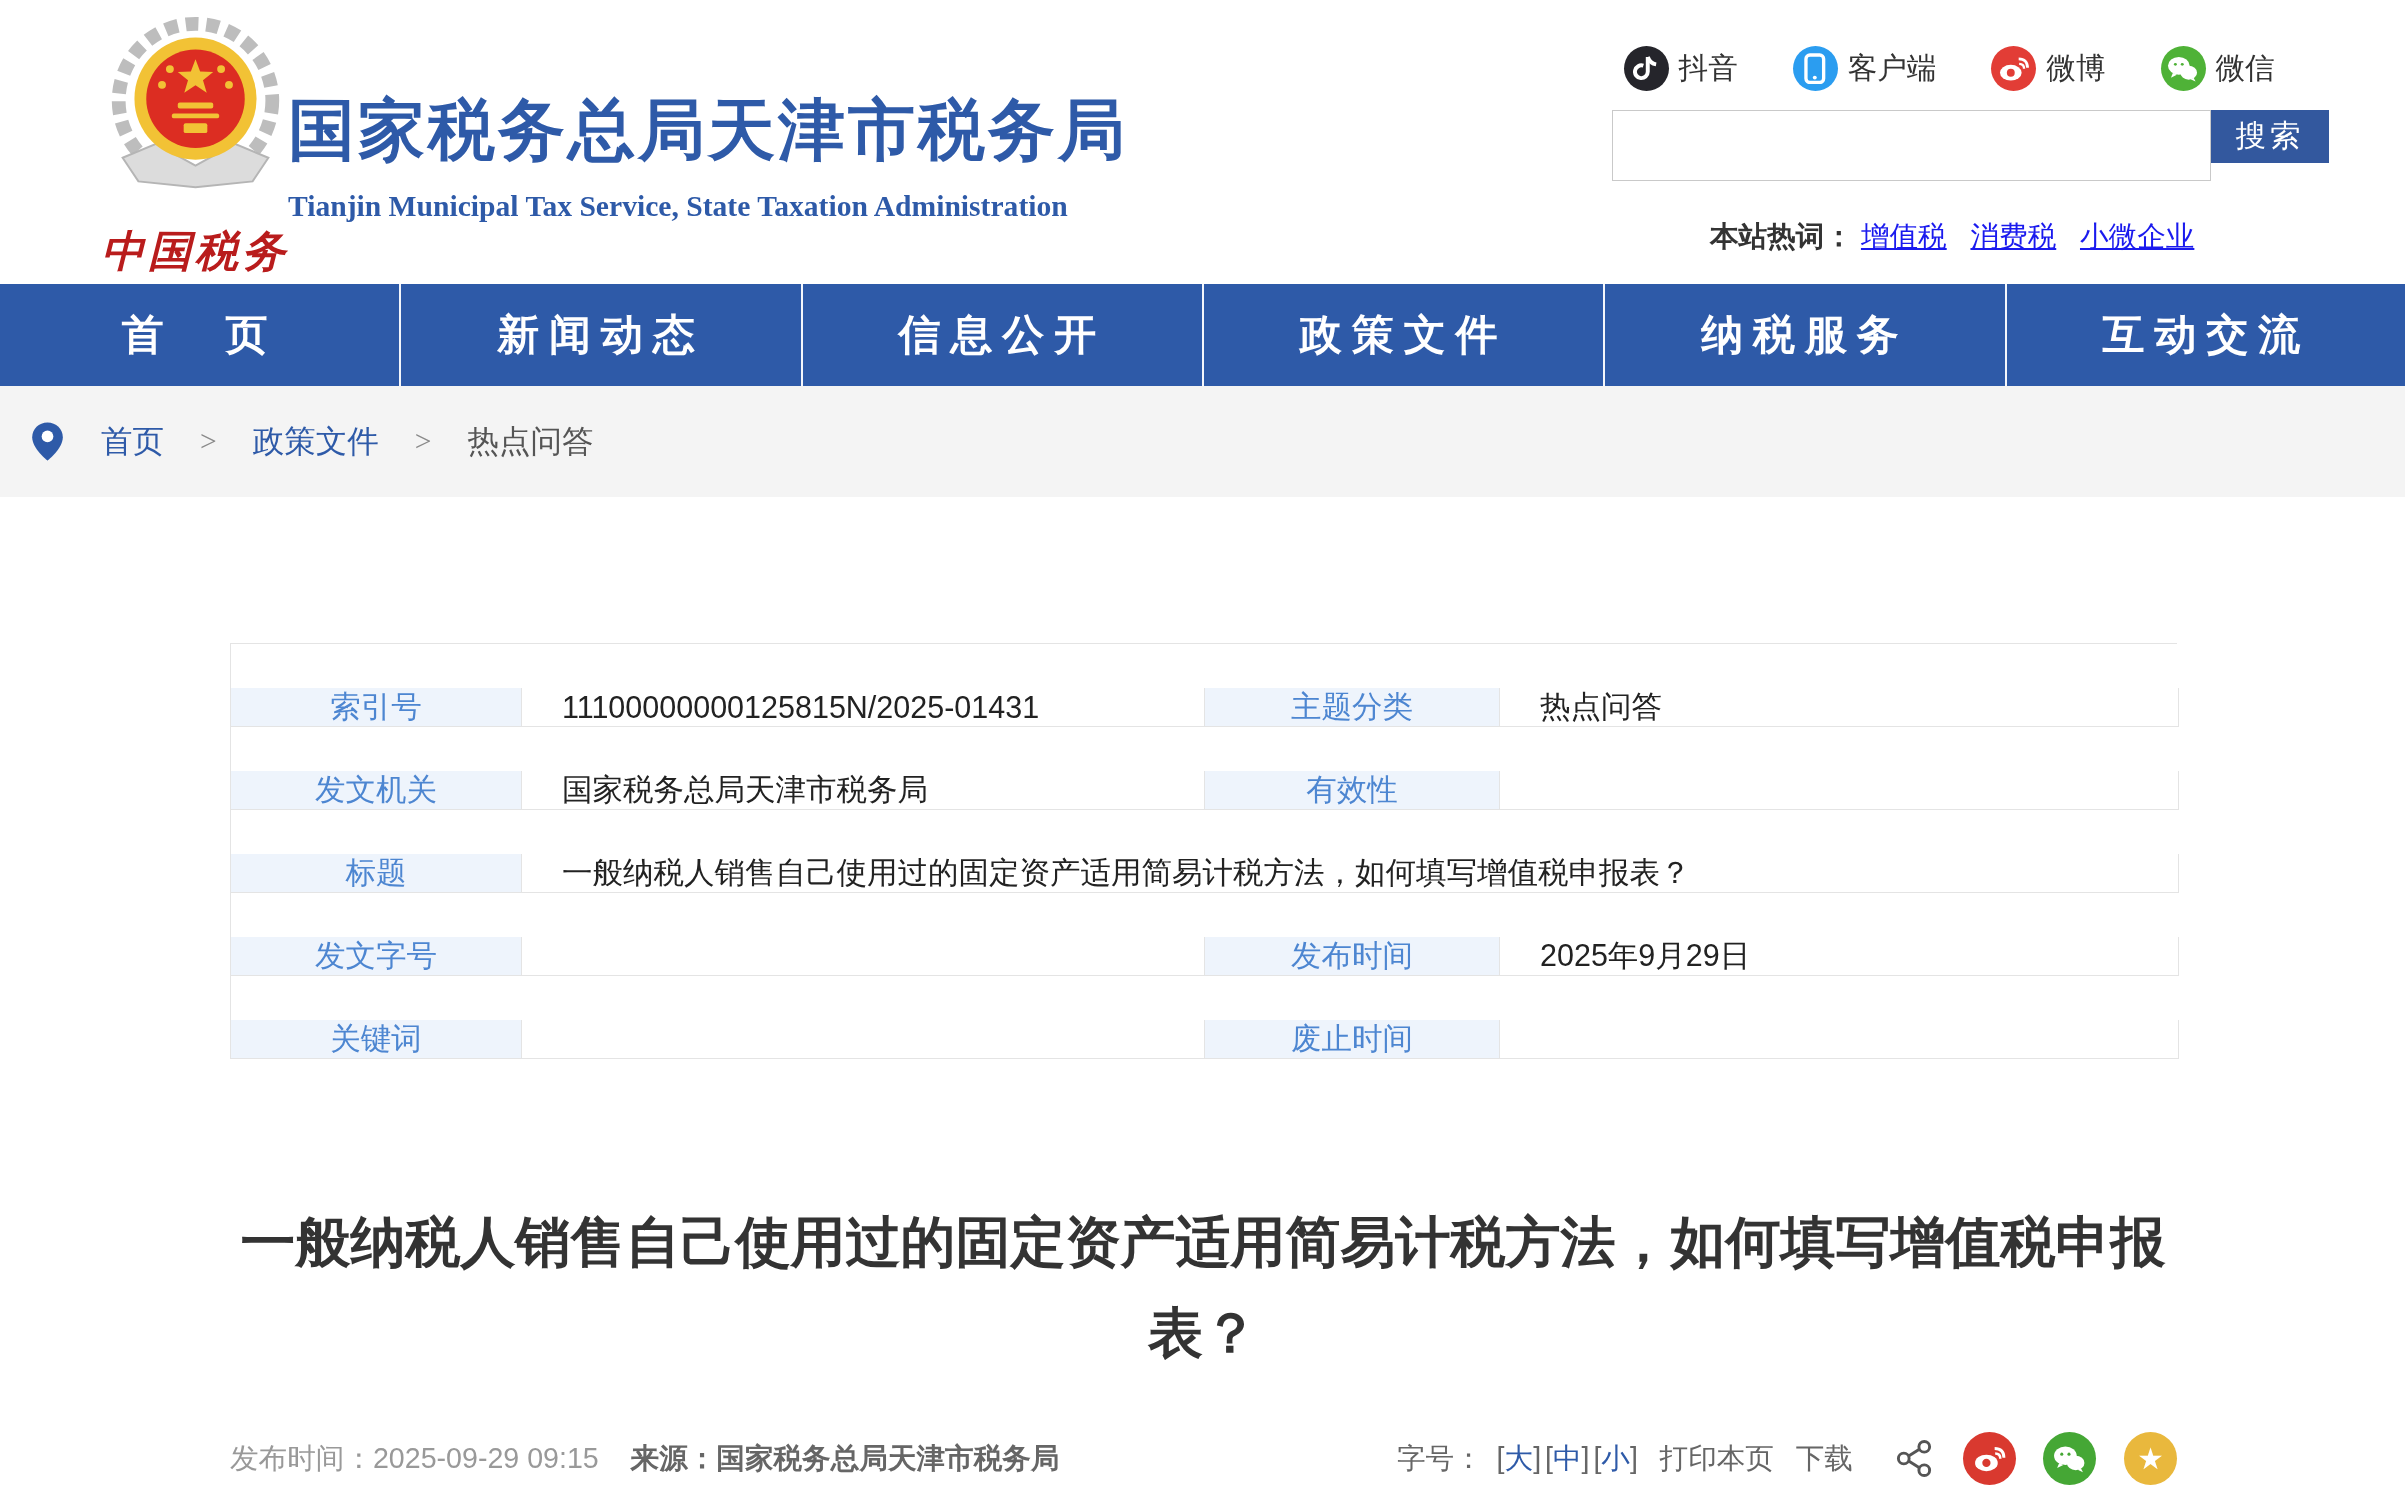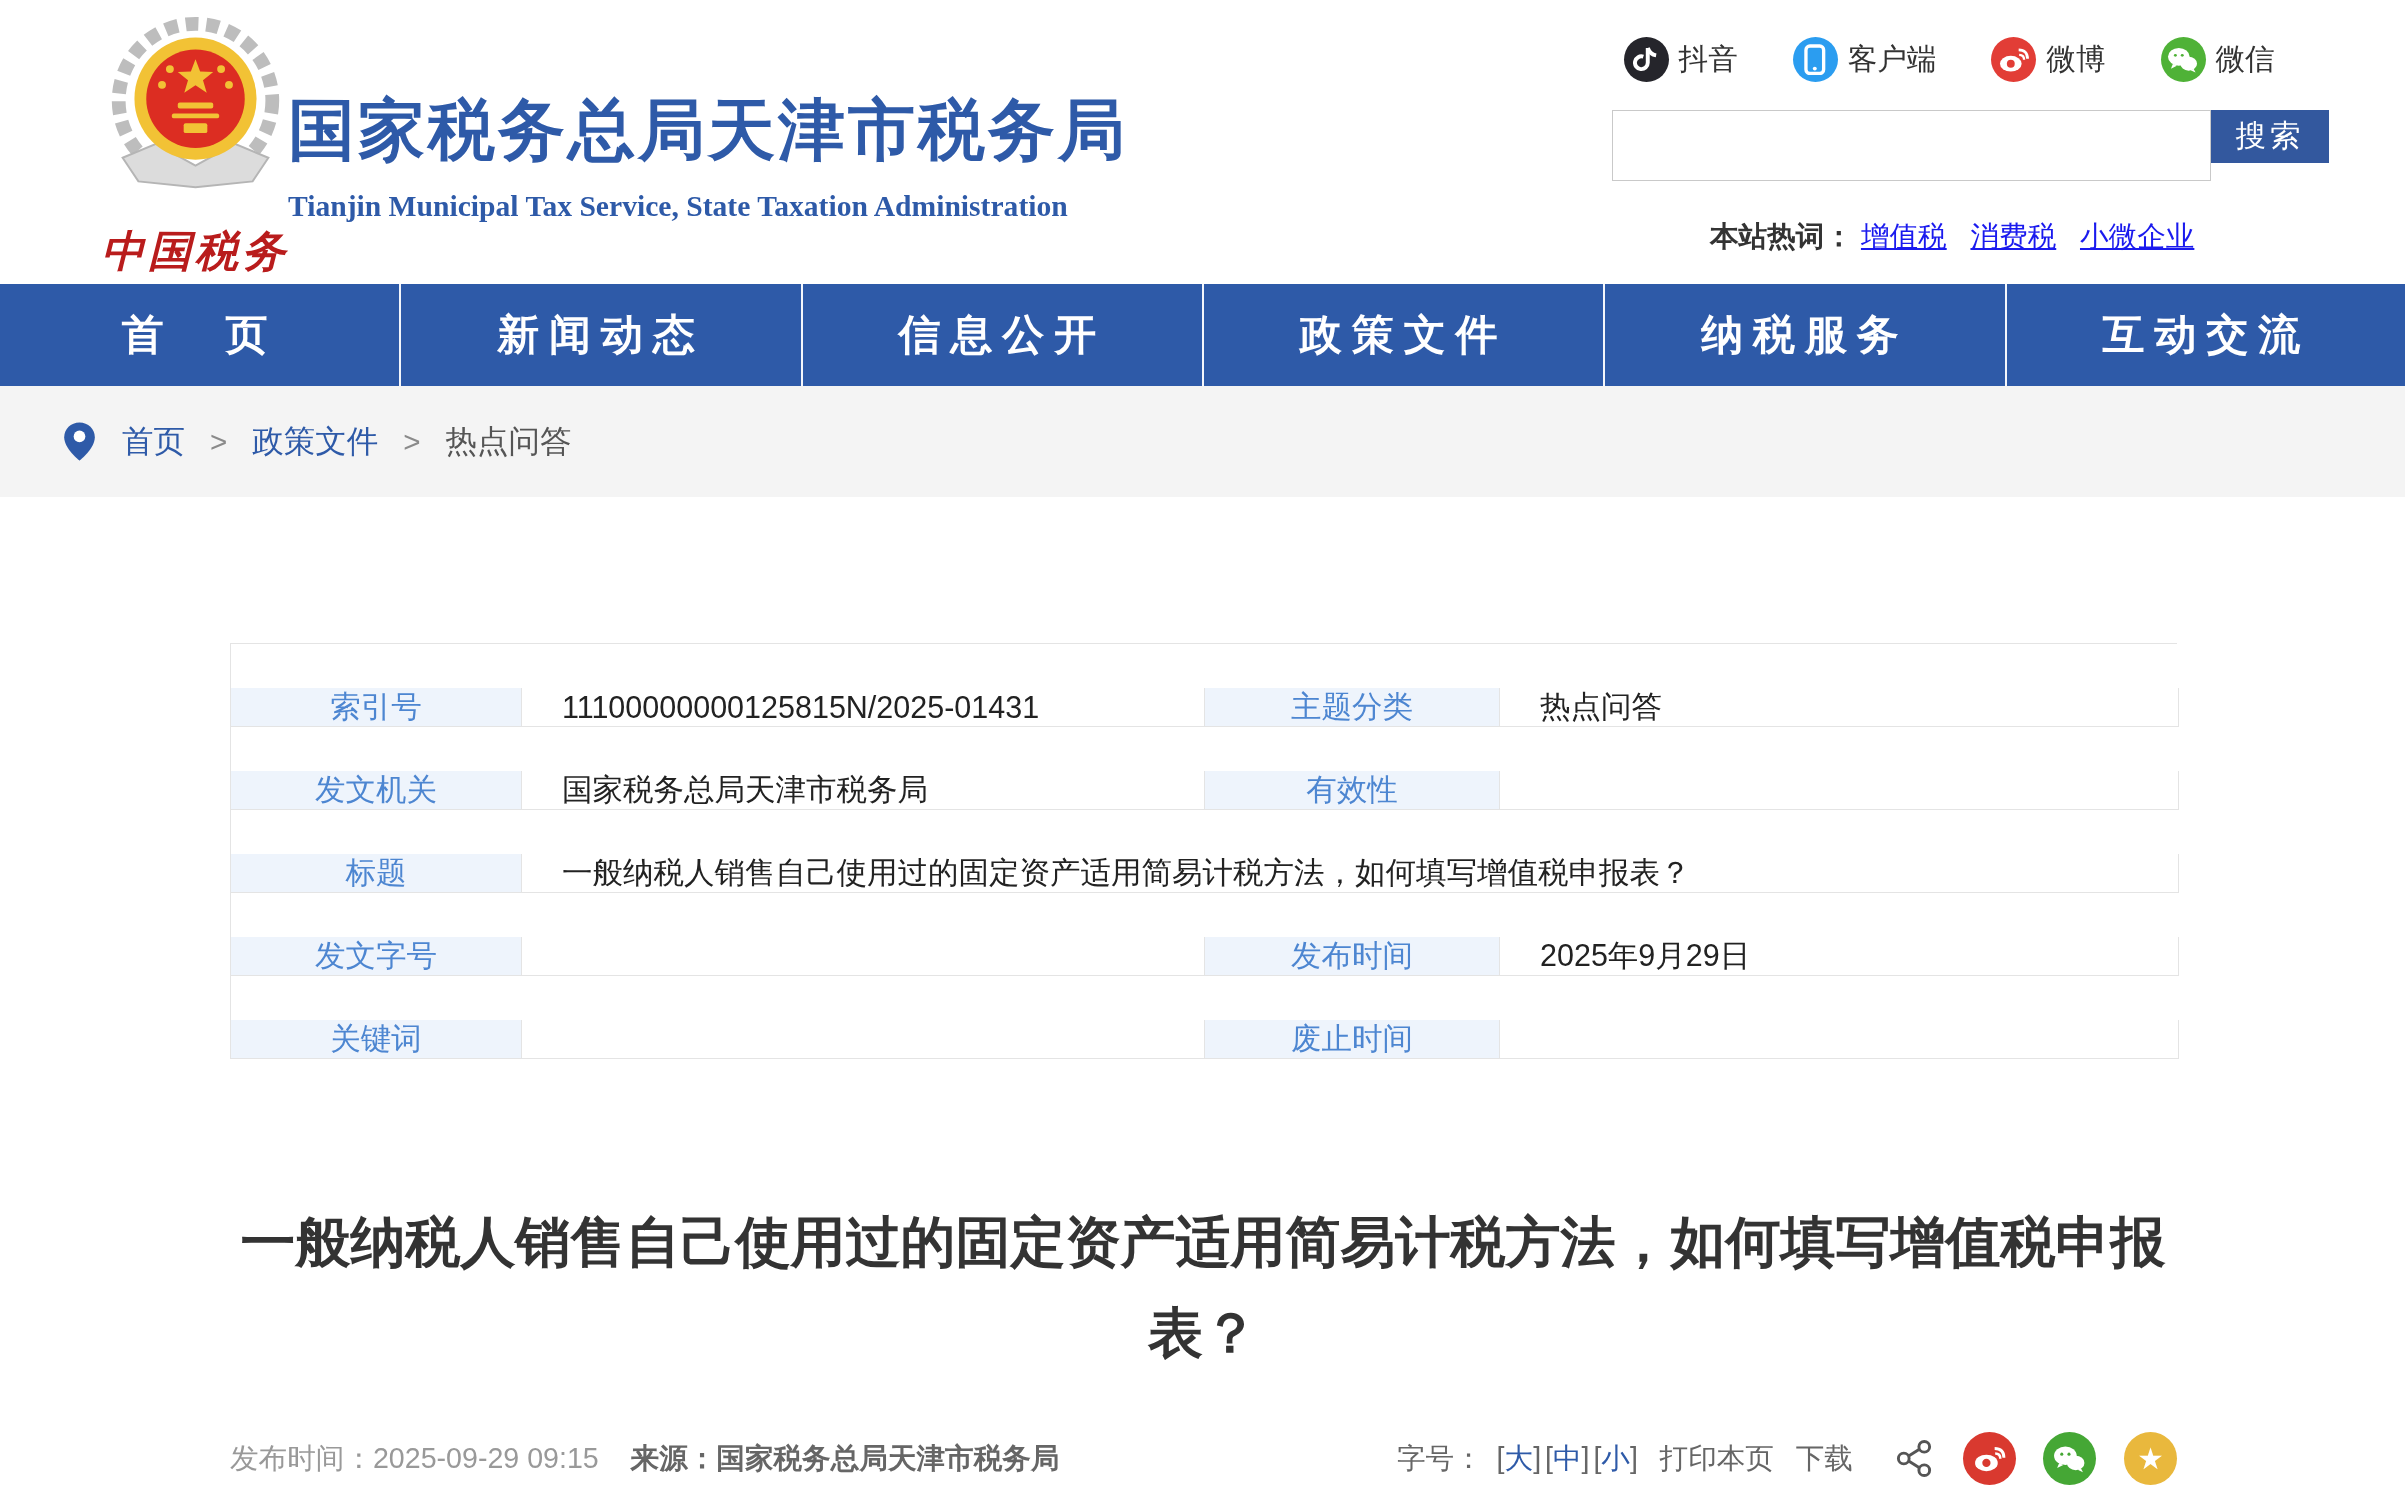--- a/index.html
+++ b/index.html
@@ -19,21 +19,21 @@
     font-style:italic; font-weight:bold; font-size:43px; color:#b91c1c; letter-spacing:3.9px;
   }
   .title-wrap { position:absolute; left:288px; top:85px; }
   .site-title { font-size:67px; font-weight:bold; color:#2e5aa8; letter-spacing:3px; }
   .site-subtitle {
     margin-top:13.8px; font-family:"Liberation Serif","DejaVu Serif",serif;
     font-size:29.6px; font-weight:bold; color:#2e5aa8;
   }
 
   .header-right { position:absolute; right:75px; top:0; width:729px; }
-  .social-row { position:absolute; top:37px; left:21.7px; display:flex; gap:55px; align-items:center; }
+  .social-row { position:absolute; top:46px; left:21.7px; display:flex; gap:55px; align-items:center; }
   .social-item { display:flex; align-items:center; gap:9.9px; cursor:pointer; }
   .icon-circle {
     width:45px; height:45px; border-radius:50%;
     display:flex; align-items:center; justify-content:center; color:#fff; flex:0 0 auto;
   }
   .ic-douyin { background:#25252b; }
   .ic-client { background:#2b9df0; }
   .ic-weibo  { background:#e23d36; }
   .ic-wechat { background:#4fb237; }
   .social-label { font-size:29.6px; color:#333; }
@@ -56,21 +56,21 @@
   .nav-item {
     flex:1; display:flex; align-items:center; justify-content:center;
     color:#fff; font-size:42px; font-weight:bold; letter-spacing:9.9px;
     border-left:2px solid rgba(255,255,255,.95); cursor:pointer;
   }
   .nav-item:first-child { border-left:none; }
 
   
   .breadcrumb-bar {
     width:100%; height:111px; background:#f4f4f4;
-    display:flex; align-items:center; padding-left:62px; gap:25px;
+    display:flex; align-items:center; padding-left:30px; gap:36px;font-family:Liberation Serif, serif;
   }
   .crumb-link { color:#2e5aa8; font-size:31.5px; cursor:pointer; }
   .crumb-sep { color:#8a8a8a; font-size:29.6px; }
   .crumb-current { color:#555; font-size:31.5px; }
 
   
   .info-table {
     margin:146px 0 0 230px; width:1947px;
     display:grid; grid-template-columns:291px 683px 295px 679px;
     grid-auto-rows:83px; border:1px solid #e4e4e4; border-width:1px 0 0 1px;

